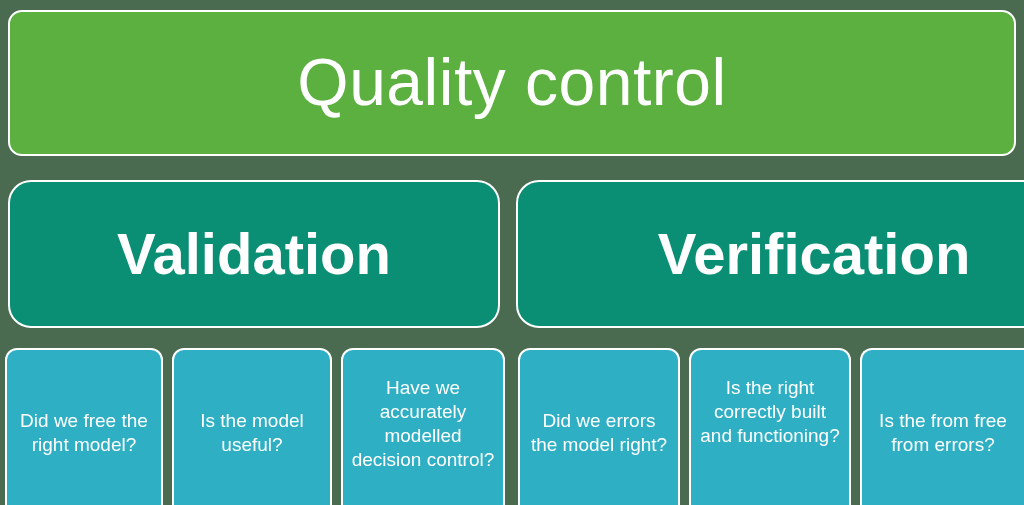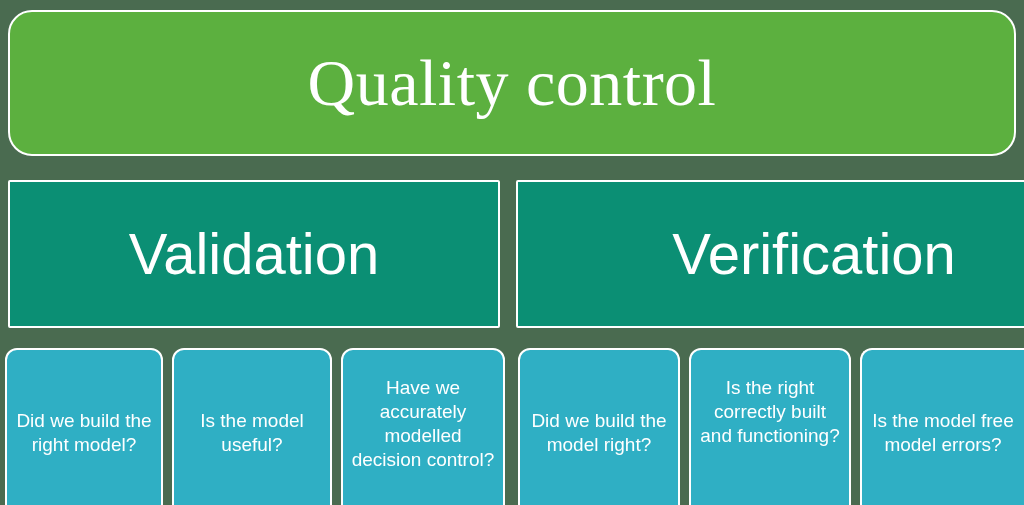--- a/index.html
+++ b/index.html
@@ -28,36 +28,35 @@
     border: 2px solid #ffffff;
   }
 
   
   .tier-root {
     left: 8px;
     top: 10px;
     width: 1008px;
     height: 146px;
     background: #5cb03f;
-    border-radius: 24px;
+    border-radius: 14px;
     font-size: 66px;
     font-weight: 400;
     letter-spacing: 0.5px;
     line-height: 1.05;
-    font-family: Liberation Serif, serif;
   }
 
   
   .tier-branch {
     top: 180px;
     height: 148px;
     background: #0b8f74;
-    border-radius: 2px;
+    border-radius: 23px;
     font-size: 58px;
-    font-weight: 400;
+    font-weight: 700;
     line-height: 1.05;
   }
   .branch-left  { left: 8px;   width: 492px; }
   .branch-right { left: 516px; width: 596px; }
 
   
   .tier-leaf {
     top: 348px;
     height: 170px;
     background: #2fafc4;
@@ -90,36 +89,36 @@
 
   <div class="node tier-branch branch-left">
     <span class="leaf-text">Validation</span>
   </div>
 
   <div class="node tier-branch branch-right">
     <span class="leaf-text">Verification</span>
   </div>
 
   <div class="node tier-leaf leaf-1">
-    <span class="leaf-text">Did we build the right model?</span>
+    <span class="leaf-text">Did we free the right model?</span>
   </div>
 
   <div class="node tier-leaf leaf-2">
     <span class="leaf-text">Is the model useful?</span>
   </div>
 
   <div class="node tier-leaf leaf-3 leaf-align-upper">
     <span class="leaf-text">Have we accurately modelled decision control?</span>
   </div>
 
   <div class="node tier-leaf leaf-4">
-    <span class="leaf-text">Did we build the model right?</span>
+    <span class="leaf-text">Did we errors the model right?</span>
   </div>
 
   <div class="node tier-leaf leaf-5 leaf-align-upper">
     <span class="leaf-text">Is the right correctly built and functioning?</span>
   </div>
 
   <div class="node tier-leaf leaf-6">
-    <span class="leaf-text">Is the model free model errors?</span>
+    <span class="leaf-text">Is the from free from errors?</span>
   </div>
 
 </div>
 
 </body></html>

